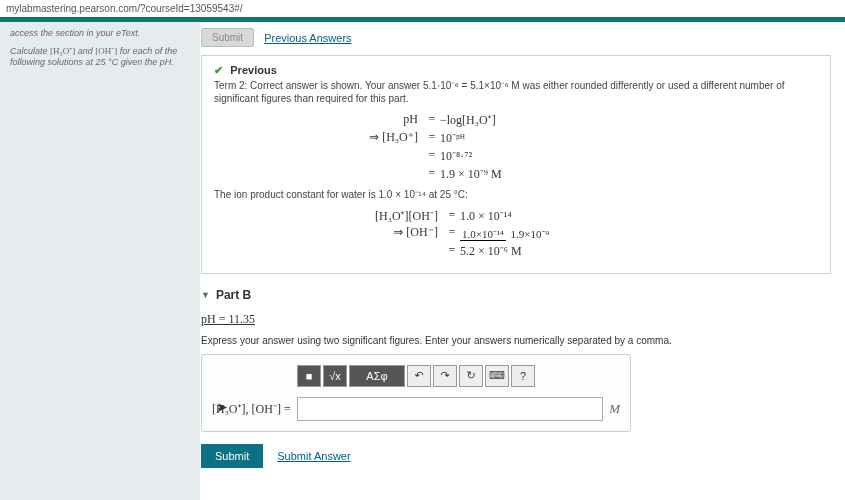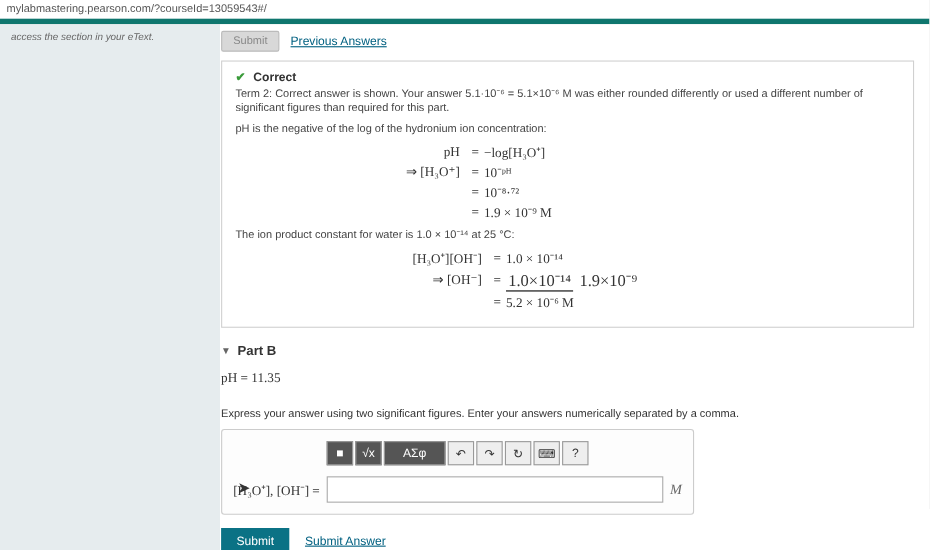--- a/index.html
+++ b/index.html
@@ -15,26 +15,26 @@
 .link { color: #006080; text-decoration: underline; font-size: 11px; cursor: pointer; }
 .feedback-box { border: 1px solid #d0d0d0; padding: 8px 12px; margin-bottom: 14px; background: #fff; }
 .check { color: #3a9b3a; font-weight: bold; margin-right: 4px; }
 .fb-title { font-weight: bold; display: inline; }
 .fb-text { font-size: 10px; color: #444; margin-top: 2px; line-height: 1.3; }
 .math-block { font-family: 'Times New Roman', serif; font-size: 12px; margin: 6px 0 6px 120px; }
 .math-row { display: flex; align-items: center; margin: 1px 0; }
 .math-l { width: 90px; text-align: right; padding-right: 6px; }
 .math-eq { width: 16px; text-align: center; }
 .math-r { text-align: left; }
-.frac { display: inline-block; text-align: right; vertical-align: middle; font-size: 15px; }
+.frac { display: inline-block; text-align: right; vertical-align: middle; font-size: 11px; }
 .frac .n { border-bottom: 1px solid #000; padding: 0 2px; }
 .frac .d { padding: 0 2px; }
 .part-hdr { display: flex; align-items: center; gap: 6px; font-weight: bold; font-size: 12px; margin: 4px 0 10px 0; color: #333; }
 .tri { font-size: 9px; color: #666; }
-.partb-q { font-family: 'Times New Roman', serif; font-size: 12px; margin-bottom: 20px; }
+.partb-q { font-family: 'Times New Roman', serif; font-size: 12px; margin-bottom: 8px; text-decoration: underline; }
 .partb-instr { font-size: 10px; margin-bottom: 8px; }
 .answer-box { border: 1px solid #ccc; border-radius: 3px; padding: 10px; background: #fdfdfd; width: 430px; }
 .toolbar { display: flex; gap: 2px; align-items: center; justify-content: center; margin-bottom: 10px; }
 .tbtn { border: 1px solid #999; background: #eee; width: 24px; height: 22px; display: flex; align-items: center; justify-content: center; font-size: 11px; cursor: pointer; }
 .tbtn.dark { background: #555; color: #fff; }
 .input-row { display: flex; align-items: center; gap: 6px; }
 .field-label { font-family: 'Times New Roman', serif; font-size: 12px; }
 .ans-input { flex: 1; height: 24px; border: 1px solid #aaa; padding: 0 4px; font-size: 11px; }
 .unit { font-family: 'Times New Roman', serif; font-style: italic; font-size: 13px; color: #666; }
 .bottom-row { display: flex; align-items: center; gap: 14px; margin-top: 12px; }
@@ -42,35 +42,37 @@
 .cursor-ptr { position: absolute; font-size: 14px; }
 </style>
 </head>
 <body>
 
 <div class="url-bar">mylabmastering.pearson.com/?courseId=13059543#/</div>
 
 <div class="container">
   <div class="left-panel">
     <div class="instr">access the section in your eText.</div>
+    <div class="instr">
+      <span>Calculate </span><span class="formula">[H₃O⁺]</span><span> and </span><span class="formula">[OH⁻]</span><span> for each of the following solutions at 25 °C given the pH.</span>
+    </div>
   </div>
 
   <div class="right-panel">
     <div class="top-btns">
       <button class="btn-gray">Submit</button>
       <a class="link">Previous Answers</a>
     </div>
 
     <div class="feedback-box">
       <div>
         <span class="check">✔</span>
-        <span class="fb-title">Correct</span>
+        <span class="fb-title">Previous</span>
       </div>
       <div class="fb-text">Term 2: Correct answer is shown. Your answer 5.1·10⁻⁶ = 5.1×10⁻⁶ M was either rounded differently or used a different number of significant figures than required for this part.</div>
-      <div class="fb-text" style="margin-top:6px">pH is the negative of the log of the hydronium ion concentration:</div>
 
       <div class="math-block">
         <div class="math-row">
             <div class="math-l">pH</div>
             <div class="math-eq">=</div>
             <div class="math-r">−log[H₃O⁺]</div>
           </div>
         <div class="math-row">
             <div class="math-l">⇒  [H₃O⁺]</div>
             <div class="math-eq">=</div>

